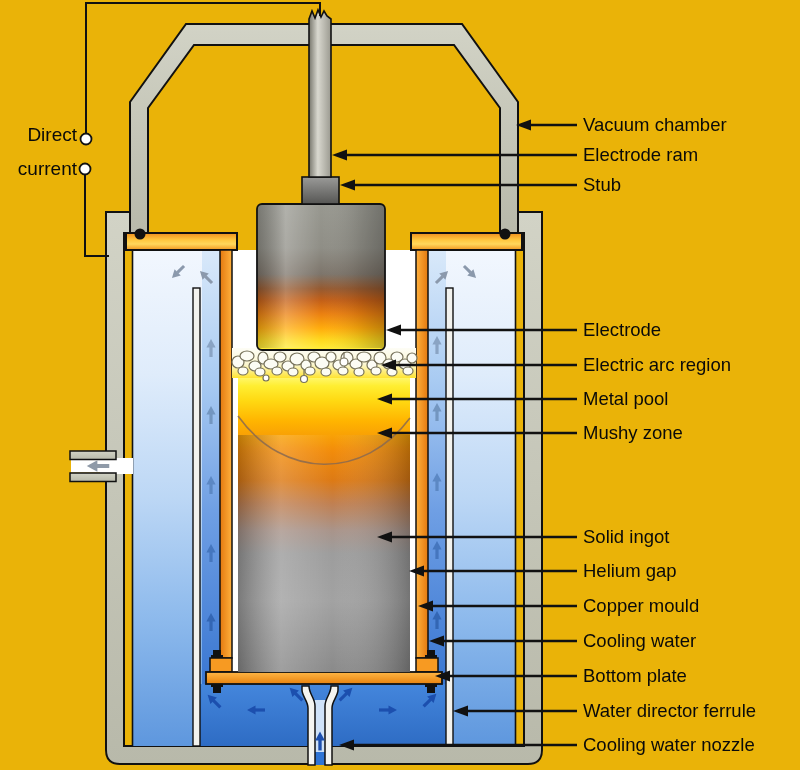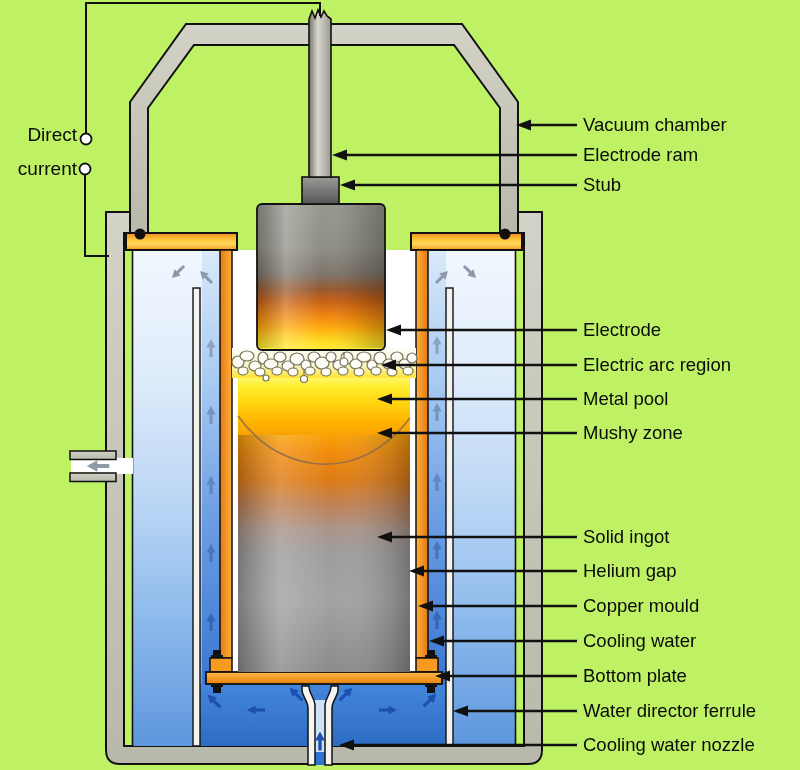--- a/index.html
+++ b/index.html
@@ -1,16 +1,16 @@
 <!DOCTYPE html>
 <html><head>
 <meta charset="utf-8">
 <style>
   html,body{margin:0;padding:0;background:#ffffff;}
-  #stage{position:relative;width:800px;height:770px;background:#bef264;overflow:hidden;
+  #stage{position:relative;width:800px;height:770px;background:#eab308;overflow:hidden;
          font-family:"Liberation Sans", sans-serif;}
   svg text{font-family:"Liberation Sans", sans-serif;}
   .part-label{font-size:18.5px;fill:#0a0a0a;}
   .dc-label{font-size:19px;fill:#0a0a0a;}
 </style>
 </head>
 <body>
 
 <div id="stage">
 <svg width="800" height="770" viewBox="0 0 800 770">

